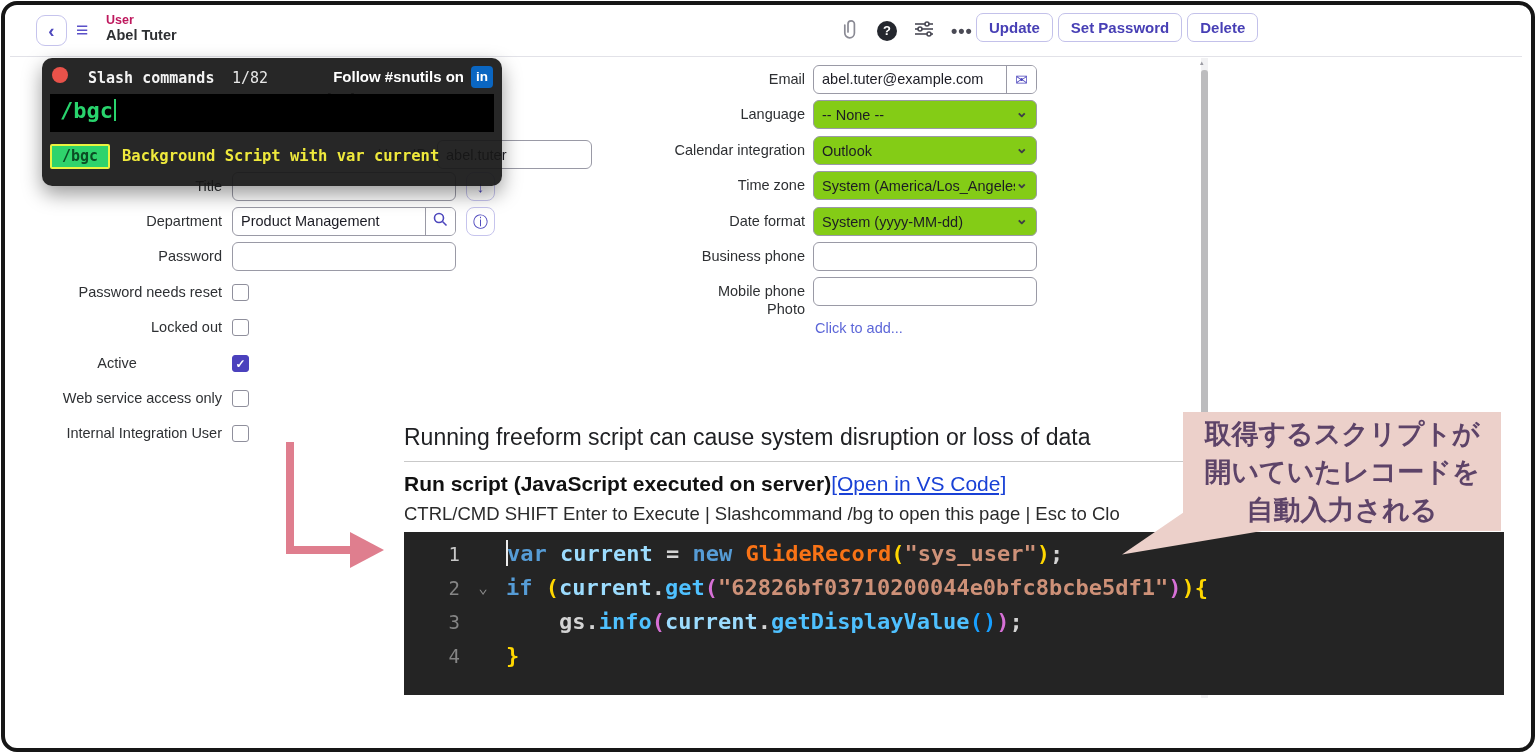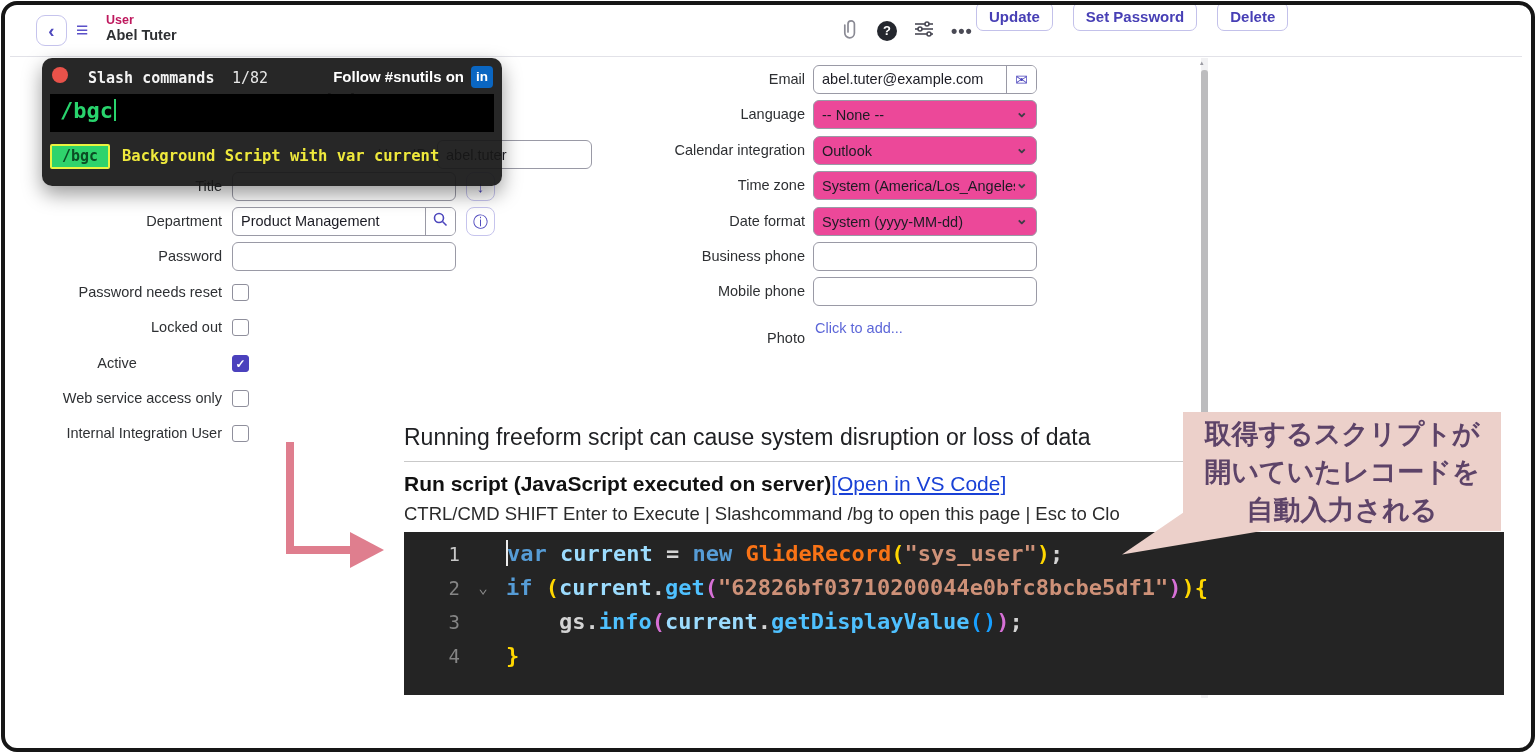--- a/index.html
+++ b/index.html
@@ -13,33 +13,33 @@
   .back-btn { position:absolute; left:36px; top:15px; width:31px; height:31px; border:1px solid #c6c4ed; border-radius:9px;
               color:#4d47bd; font-size:19px; font-weight:bold; text-align:center; line-height:29px; background:#fff; }
   .menu-icon { position:absolute; left:76px; top:18px; color:#5a50c8; font-size:21px; font-weight:bold; line-height:24px; }
   .hdr-title { position:absolute; left:106px; top:13px; }
   .hdr-type { font-size:12.5px; font-weight:bold; color:#be185d; }
   .hdr-name { font-size:14.5px; font-weight:bold; color:#2e3033; }
   .hdr-icons { position:absolute; left:843px; top:19px; display:flex; gap:17px; align-items:center; }
   .help-circle { width:20px; height:20px; border-radius:50%; background:#24272e; color:#fff; font-size:13px; font-weight:bold;
                  text-align:center; line-height:20px; }
   .more-icon { color:#4a4a55; font-size:18px; font-weight:bold; letter-spacing:1px; }
-  .hdr-buttons { position:absolute; left:976px; top:2px; display:flex; gap:20px; }
+  .hdr-buttons { position:absolute; left:976px; top:13px; display:flex; gap:5px; }
   .hdr-buttons .btn { border:1px solid #c3c1ea; border-radius:7px; background:#fff; color:#473fb5; font-weight:bold;
                       font-size:15px; padding:5px 12px; font-family:"Liberation Sans",sans-serif; }
 
   
   .flabel { position:absolute; height:29px; line-height:29px; text-align:right; font-size:14.5px; color:#2e3033; }
   .finput { position:absolute; height:29px; border:1px solid #9a9aa6; border-radius:6px; background:#fff;
             font-size:14.5px; color:#1c1c24; padding:0 8px; font-family:"Liberation Sans",sans-serif; width:224px; }
   .fwrap { position:absolute; width:224px; height:29px; border:1px solid #9a9aa6; border-radius:6px; background:#fff;
            display:flex; align-items:stretch; overflow:hidden; }
   .fwrap .fval { flex:1; font-size:14.5px; color:#1c1c24; line-height:27px; padding:0 8px; white-space:nowrap; overflow:hidden; }
   .fwrap .fbtn { width:30px; border-left:1px solid #9a9aa6; display:flex; align-items:center; justify-content:center; background:#fff; }
-  .fselect { position:absolute; width:224px; height:29px; border:1px solid #9a9aa6; border-radius:6px; background:#ec4899;
+  .fselect { position:absolute; width:224px; height:29px; border:1px solid #9a9aa6; border-radius:6px; background:#84cc16;
              display:flex; align-items:center; padding:0 8px; }
   .fselect .sval { flex:1; font-size:14.5px; color:#1c1c24; white-space:nowrap; overflow:hidden; }
   .fselect .chev { color:#3d3d46; font-size:15px; font-weight:bold; margin-top:-6px; }
   .side-btn { position:absolute; width:29px; height:29px; border:1px solid #c6c4ed; border-radius:8px; background:#fff;
               color:#4d47bd; font-size:15px; text-align:center; line-height:27px; }
   .cbx { position:absolute; width:17px; height:17px; border:1px solid #8f8f9c; border-radius:3px; background:#fff; }
   .cbx.checked { background:#4b41bd; border-color:#4b41bd; color:#fff; font-size:12px; line-height:16px; text-align:center; font-weight:bold; }
   .photo-link { position:absolute; font-size:14.5px; color:#5c66d8; }
   .ghost { z-index:1; }
 
@@ -221,21 +221,21 @@
     <span class="sval">System (yyyy-MM-dd)</span>
     <span class="chev">⌄</span>
   </div>
 
   <div class="flabel" style="left:640px; top:242px; width:165px;">Business phone</div>
   <input class="finput" style="left: 813px; top: 242px;" value="">
 
   <div class="flabel" style="left:640px; top:277px; width:165px;">Mobile phone</div>
   <input class="finput" style="left: 813px; top: 277px;" value="">
 
-  <div class="flabel" style="left:640px; top:324px; width:165px;">Photo</div>
+  <div class="flabel" style="left:640px; top:295px; width:165px;">Photo</div>
   <div class="photo-link" style="left:815px; top:320px;">Click to add...</div>
 
   <div class="sb-track"></div>
   <div class="sb-thumb"></div>
   <div class="sb-up">▴</div>
 
   <div class="overlay">
     <div class="rec-dot"></div>
     <div class="ov-title">Slash commands</div>
     <div class="ov-count">1/82</div>

